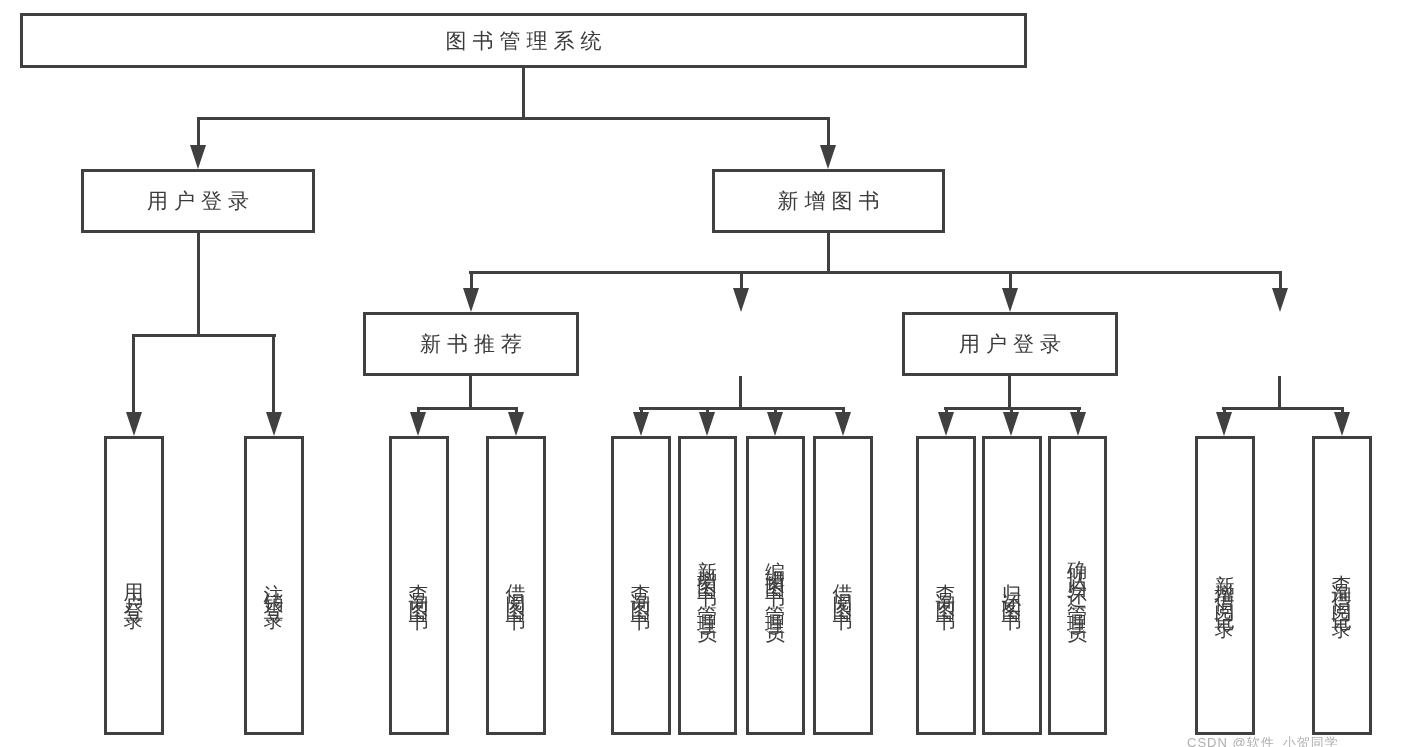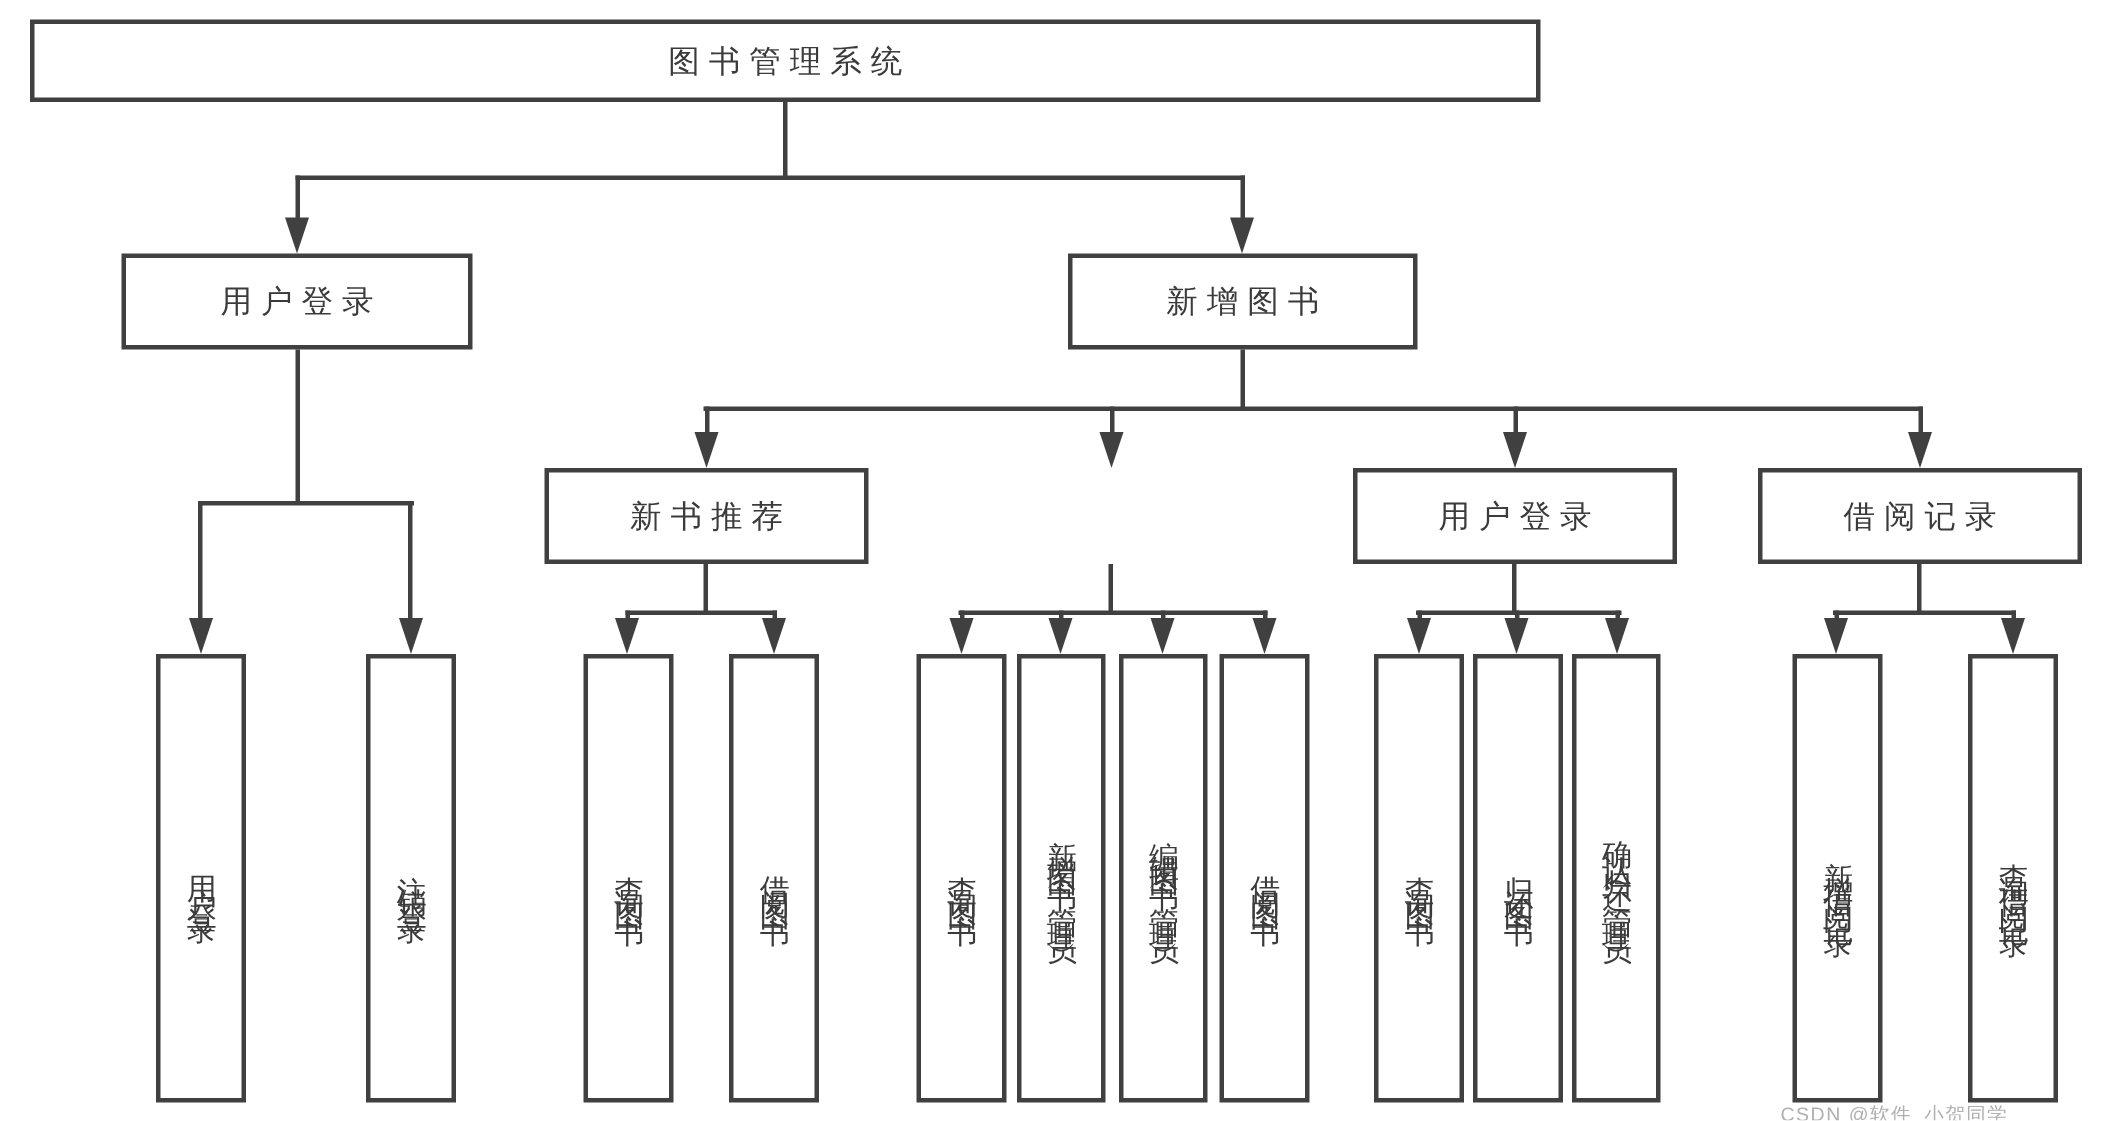--- a/index.html
+++ b/index.html
@@ -38,23 +38,20 @@
   </div>
   <div class="box hbox" style="left:712px;top:169px;width:233px;height:64px;">
     <span>新增图书</span>
   </div>
 
   <div class="box hbox" style="left:363px;top:312px;width:216px;height:64px;justify-content:center;">
     <span>新书推荐</span>
   </div>
   <div class="box hbox" style="left:902px;top:312px;width:216px;height:64px;">
     <span>用户登录</span>
-  </div>
-  <div class="box hbox" style="left:1172px;top:312px;width:216px;height:64px;">
-    <span>借阅记录</span>
   </div>
 
   <div class="box vbox" style="left:104px;">
     <span>用户登录</span>
   </div>
   <div class="box vbox" style="left:244px;">
     <span>注销登录</span>
   </div>
 
   <div class="box vbox" style="left:389px;">

